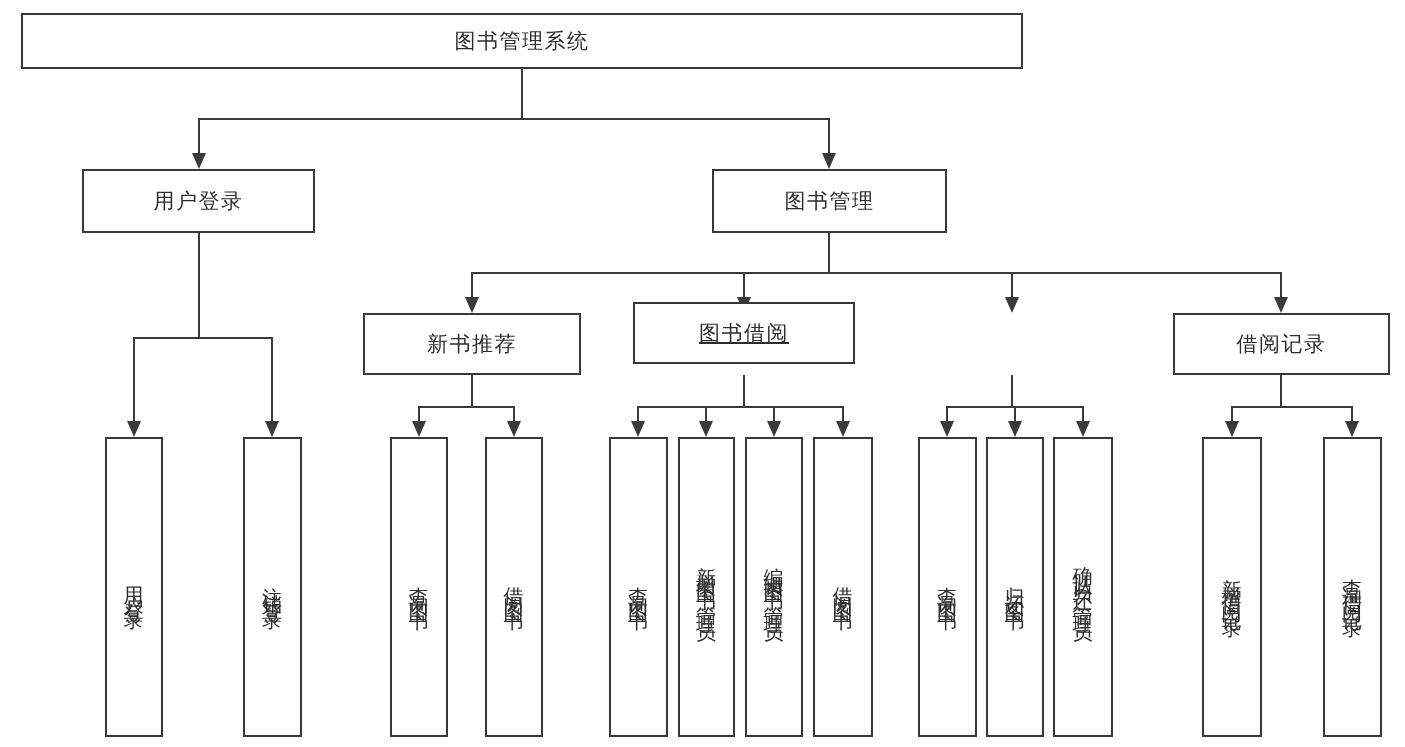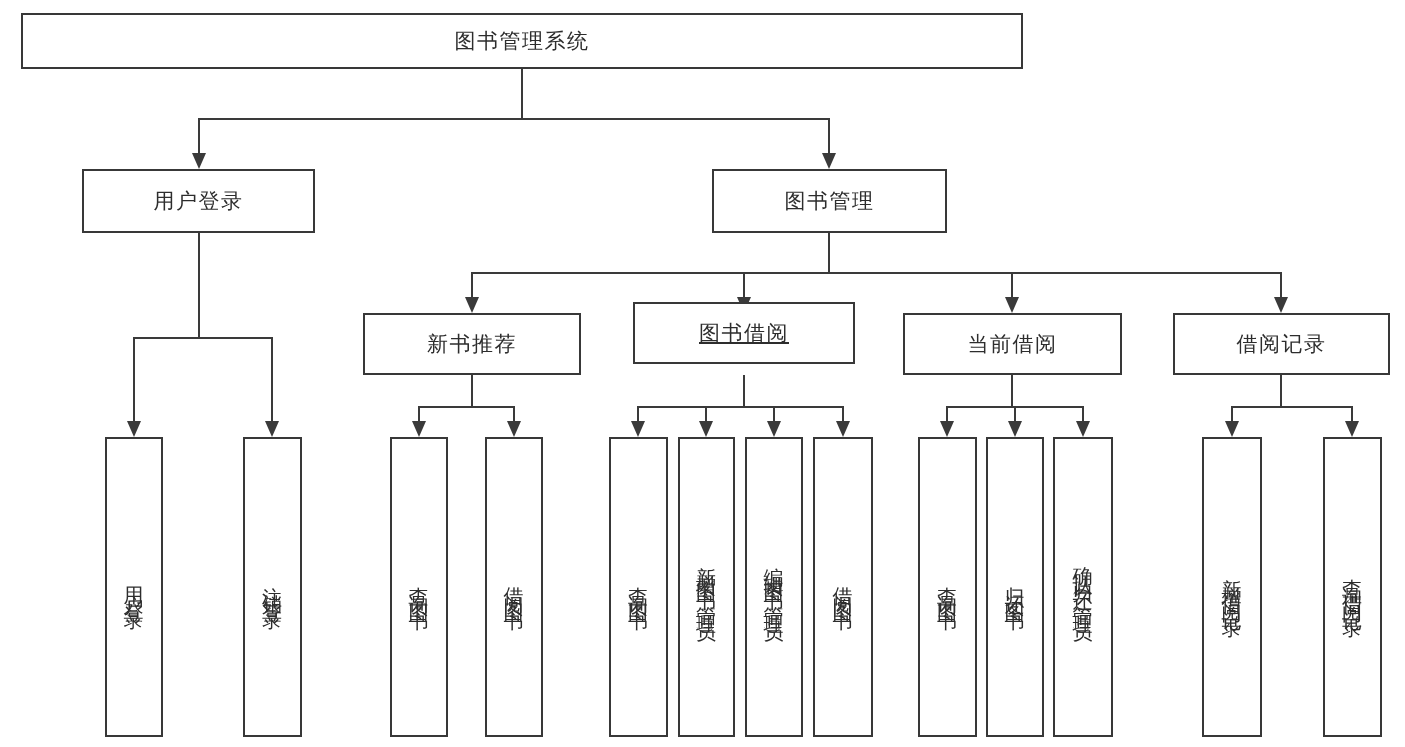--- a/index.html
+++ b/index.html
@@ -106,23 +106,20 @@
   <div class="hnode" style="left:712px;top:169px;width:235px;height:64px;">
     <span>图书管理</span>
   </div>
 
   <div class="hnode" style="left:363px;top:313px;width:218px;height:62px;">
     <span>新书推荐</span>
   </div>
   <div class="hnode" style="left:633px;top:302px;width:222px;height:62px;text-decoration:underline;">
     <span>图书借阅</span>
   </div>
-  <div class="hnode" style="left:903px;top:313px;width:219px;height:62px;">
-    <span>当前借阅</span>
-  </div>
   <div class="hnode" style="left:1173px;top:313px;width:217px;height:62px;">
     <span>借阅记录</span>
   </div>
 
   <div class="vnode" style="left:105px;width:58px;">
     <span>用户登录</span>
   </div>
   <div class="vnode" style="left:243px;width:59px;">
     <span>注销登录</span>
   </div>

